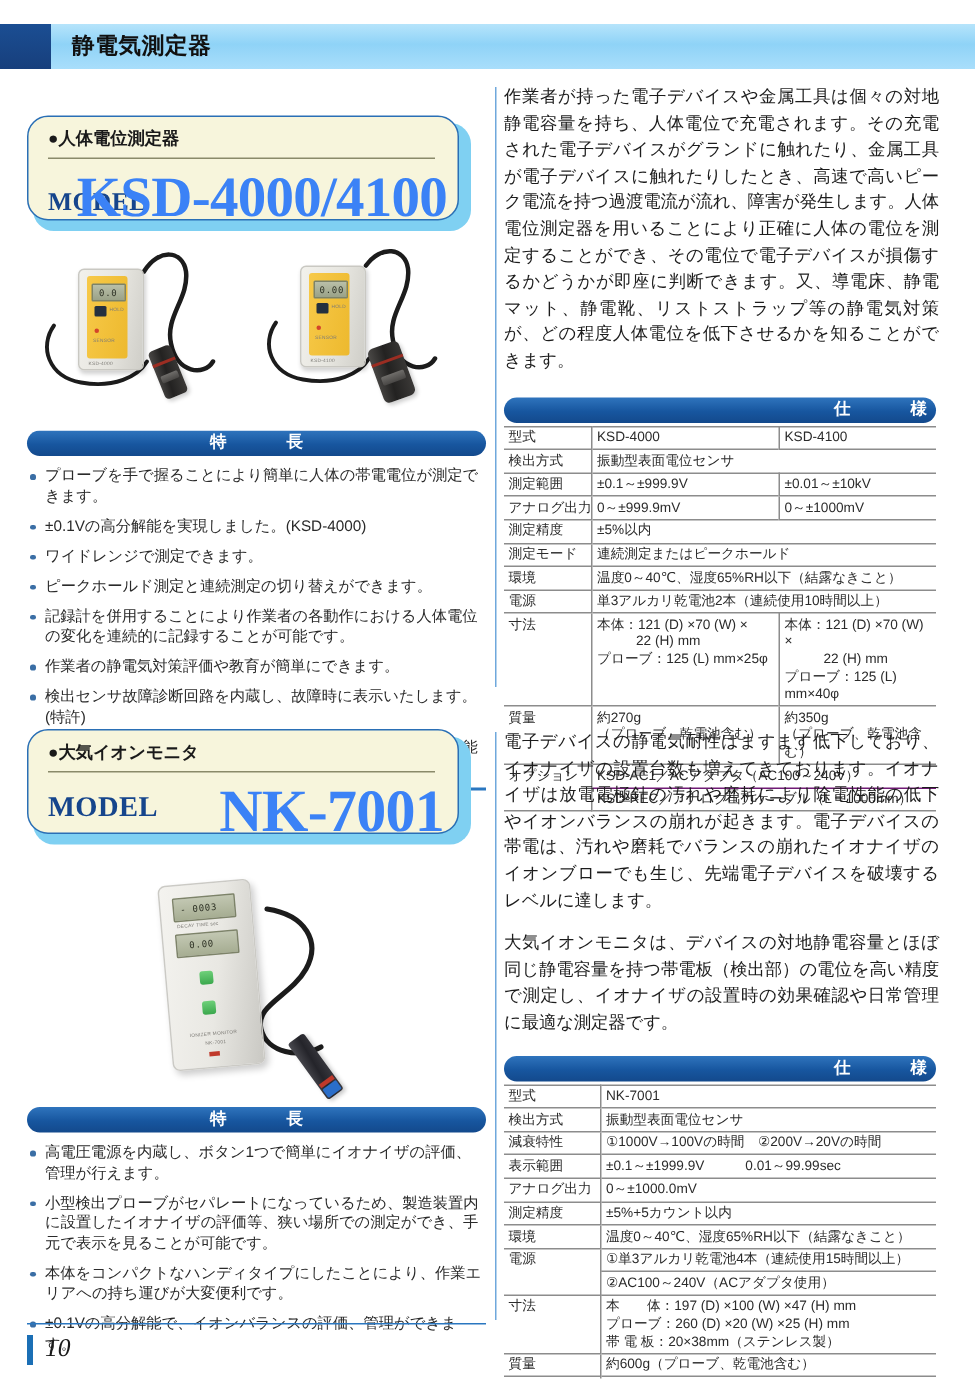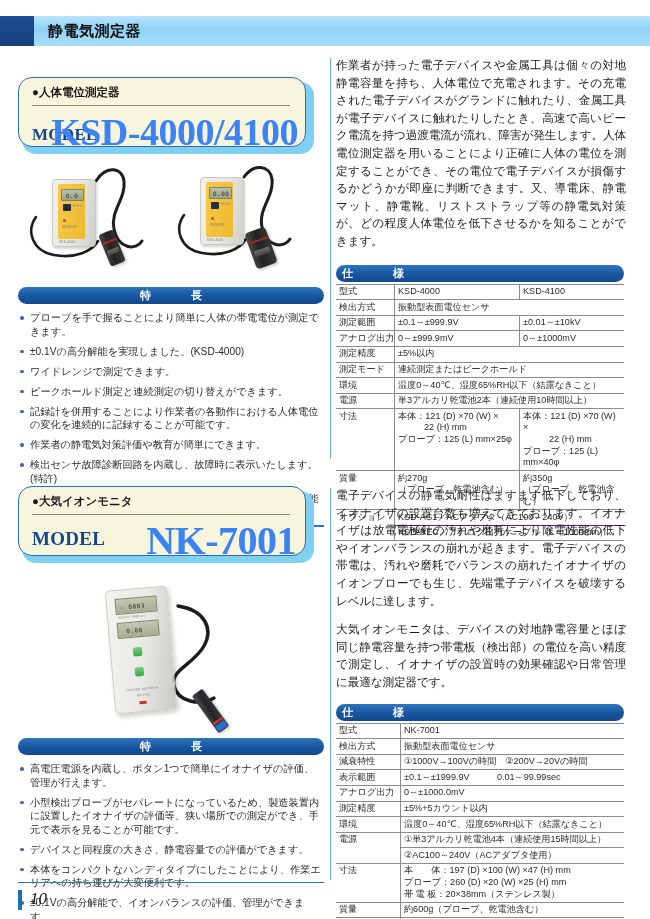--- a/index.html
+++ b/index.html
@@ -61,21 +61,21 @@
   .rule-blue{width:306px;height:1.6px;background:#2a77c0;margin-top:4px;}
 
   
   .bodytext{font-size:11.6px;line-height:17.6px;color:#1c1c1c;text-align:justify;
     letter-spacing:-.1px;}
   .bodytext p{margin:0 0 11px 0;}
 
   
   .spec-banner{width:288px;height:17px;border-radius:9px;margin-bottom:2px;
     background:linear-gradient(180deg,#2f74bd 0%,#17569f 55%,#13498c 100%);
-    color:#fff;font-size:11px;font-weight:bold;text-align:left;line-height:17px;
+    color:#fff;font-size:11px;font-weight:bold;text-align:right;line-height:17px;
     letter-spacing:6px;text-indent:6px;}
   table.spec{width:288px;border-collapse:collapse;table-layout:fixed;}
   table.spec td{border-top:1px solid #8c8c8c;border-bottom:1px solid #8c8c8c;
     font-size:9.1px;line-height:11.6px;padding:1.5px 3px;vertical-align:top;color:#2b2b2b;}
   table.spec td.lbl{width:52px;border-right:1px solid #8c8c8c;white-space:nowrap;}
   table.spec tr td{border-bottom:none;}
   table.spec tr:last-child td{border-bottom:1px solid #8c8c8c;}
   table.spec td.ctr{border-right:1px solid #8c8c8c;}
   .ind{display:block;padding-left:26px;}
 
@@ -315,21 +315,20 @@
         <div class="nk-red"></div>
         <div class="nk-tip"></div>
       </div>
     </div>
 
     <div class="feat-banner">特　　長</div>
 
     <ul class="feat-list">
       <li>高電圧電源を内蔵し、ボタン1つで簡単にイオナイザの評価、管理が行えます。</li>
       <li>小型検出プローブがセパレートになっているため、製造装置内に設置したイオナイザの評価等、狭い場所での測定ができ、手元で表示を見ることが可能です。</li>
-      <li>デバイスと同程度の大きさ、静電容量での評価ができます。</li>
       <li>本体をコンパクトなハンディタイプにしたことにより、作業エリアへの持ち運びが大変便利です。</li>
       <li>±0.1Vの高分解能で、イオンバランスの評価、管理ができます。</li>
     </ul>
   </div>
 
   <div class="col-right2">
     <div class="bodytext">
       <p>電子デバイスの静電気耐性はますます低下しており、イオナイザの設置台数も増えてきております。イオナイザは放電電極針の汚れや磨耗により除電性能の低下やイオンバランスの崩れが起きます。電子デバイスの帯電は、汚れや磨耗でバランスの崩れたイオナイザのイオンブローでも生じ、先端電子デバイスを破壊するレベルに達します。</p>
       <p>大気イオンモニタは、デバイスの対地静電容量とほぼ同じ静電容量を持つ帯電板（検出部）の電位を高い精度で測定し、イオナイザの設置時の効果確認や日常管理に最適な測定器です。</p>
     </div>

